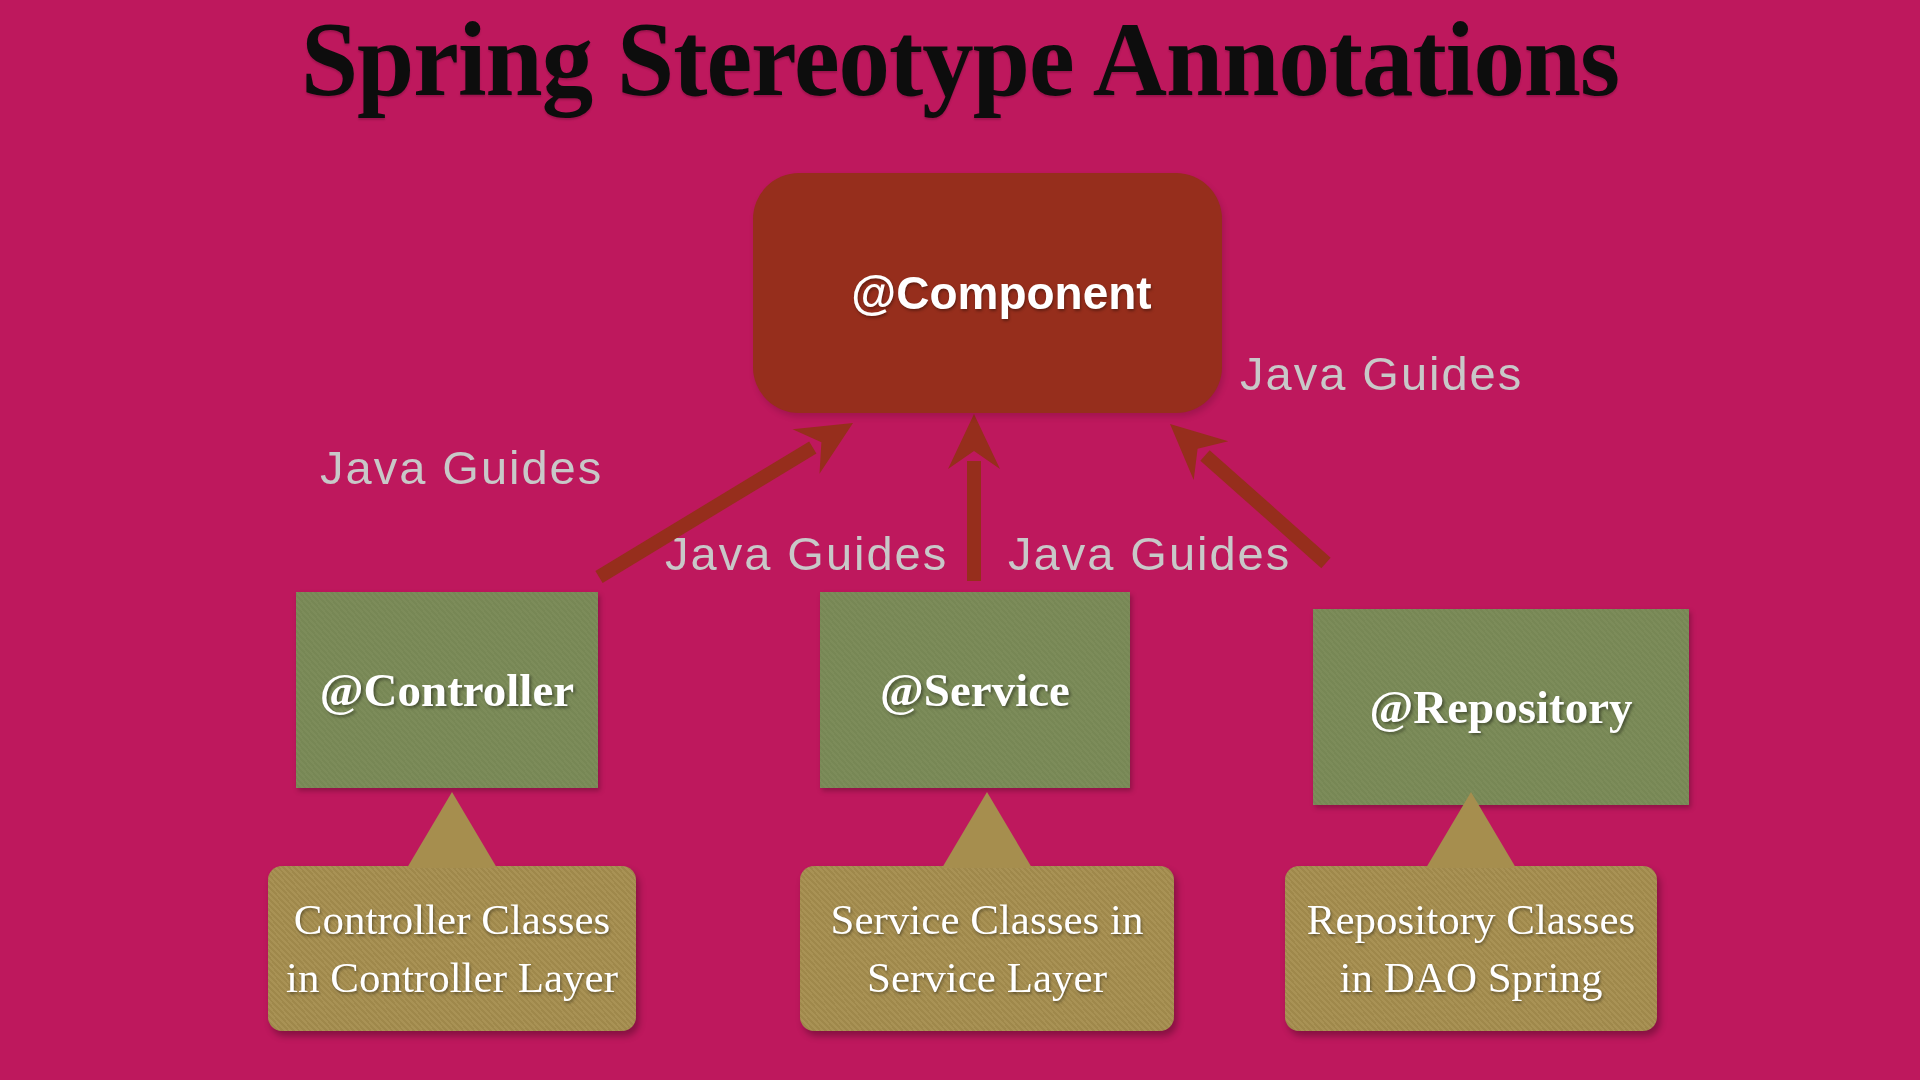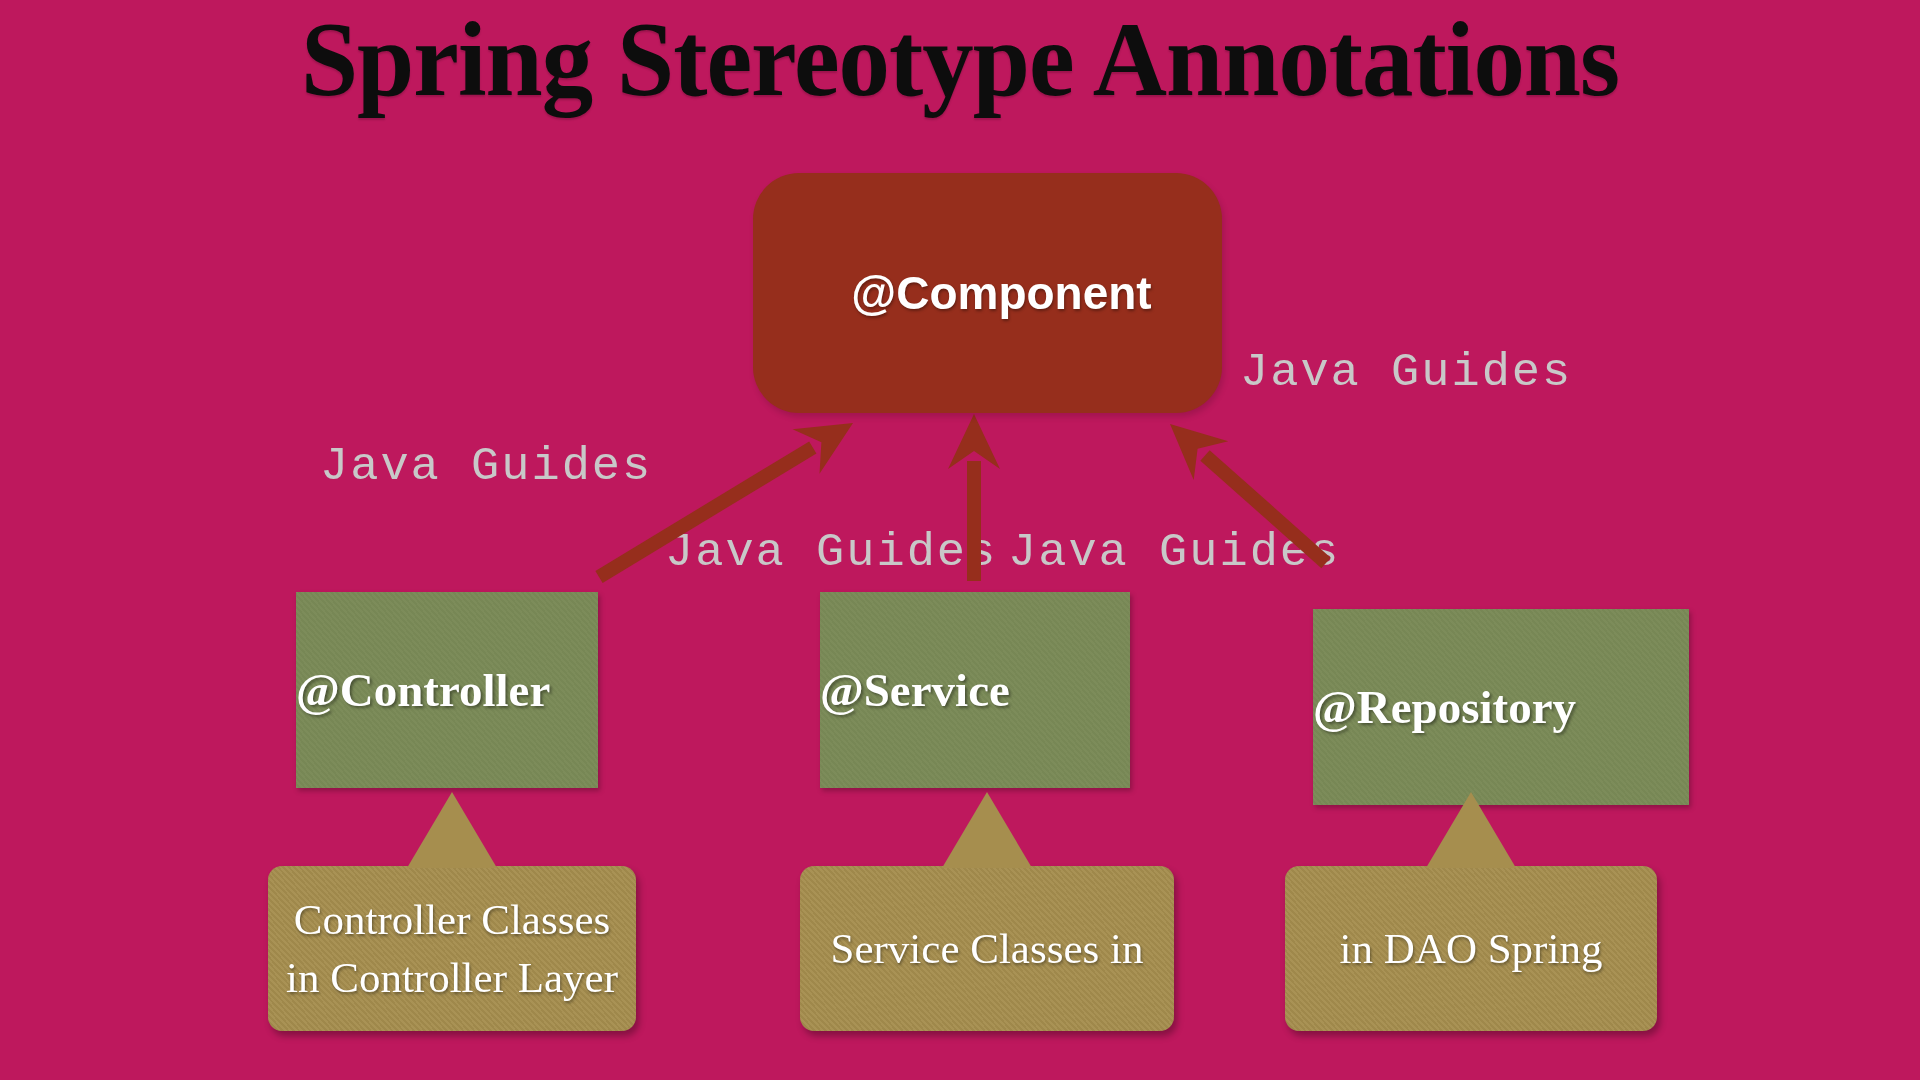--- a/index.html
+++ b/index.html
@@ -25,21 +25,21 @@
     color:var(--title-text,#0d0d0d);
     text-shadow:0 2px 2px rgba(0,0,0,0.18);
     transform:scaleX(0.97);
     transform-origin:center top;
     white-space:nowrap;
   }
 
   
   .wm{
     position:absolute;
-    font-family:Liberation Mono, monospace;
+    font-family:Liberation Sans, sans-serif;
     font-size:47px;
     letter-spacing:2px;
     color:var(--watermark-text,#c8c8c8);
     white-space:nowrap;
     user-select:none;
   }
   .wm-a{left:1240px;top:346px;}
   .wm-b{left:320px;top:440px;}
   .wm-c{left:665px;top:526px;}
   .wm-d{left:1008px;top:526px;}
@@ -70,21 +70,21 @@
   .arrow-shaft{stroke:var(--arrow,#962e1c);stroke-width:14;}
   .arrow-head{fill:var(--arrow,#962e1c);}
 
   
   .st-box{
     position:absolute;
     top:592px;height:196px;
     background:var(--stereotype-box,#7a8a57);
     background-image:repeating-linear-gradient(49deg,
       rgba(255,255,255,0.02) 0 2px, rgba(0,0,0,0.025) 2px 4px);
-    display:flex;align-items:center;
+    display:flex;align-items:center;justify-content:center;
     box-shadow:2px 3px 5px rgba(0,0,0,0.25);
   }
   .st-controller{left:296px;width:302px;}
   .st-service{left:820px;width:310px;}
   .st-repository{left:1313px;width:376px;margin-top:17px;}
   .st-box .label{
     font-family:"Liberation Serif",serif;
     font-weight:bold;
     font-size:47px;
     color:var(--label-text,#ffffff);
@@ -164,23 +164,25 @@
     <span class="line">Controller Classes</span>
     <span class="line">in Controller Layer</span>
   </div>
 
   <div class="st-box st-service">
     <span class="label">@Service</span>
   </div>
   <div class="callout co-service">
     <div class="pointer"></div>
     <span class="line">Service Classes in</span>
+    <span class="line">Service Layer</span>
   </div>
 
   <div class="st-box st-repository">
     <span class="label">@Repository</span>
   </div>
   <div class="callout co-repository">
     <div class="pointer"></div>
+    <span class="line">Repository Classes</span>
     <span class="line">in DAO Spring</span>
   </div>
 
 </div>
 
 </body></html>

